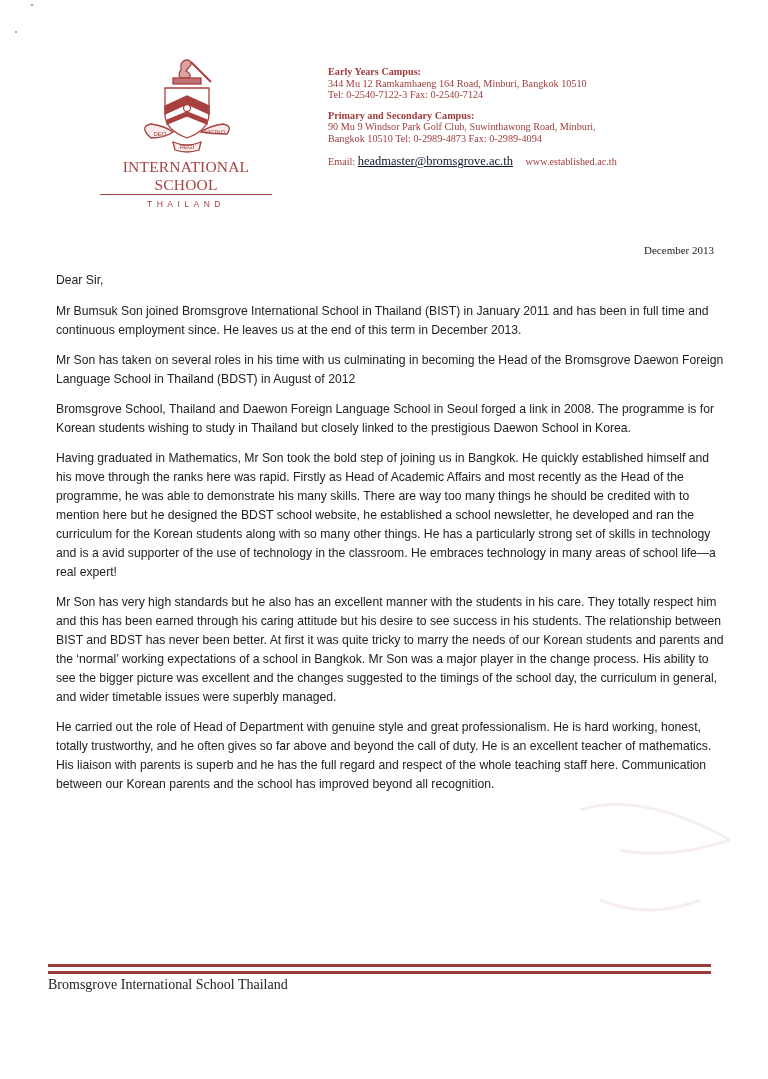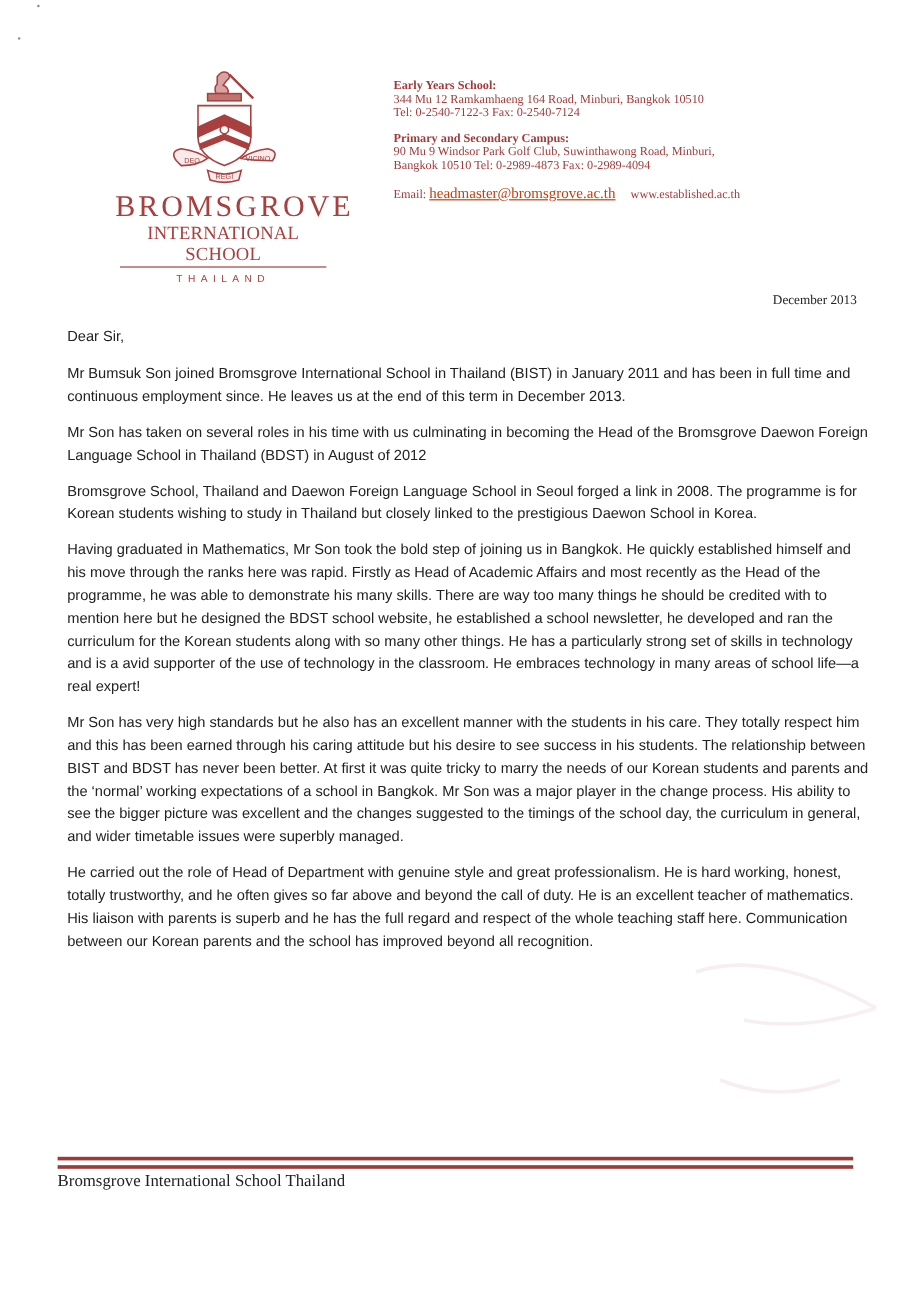--- a/index.html
+++ b/index.html
@@ -7,21 +7,21 @@
   .logo { position: absolute; left: 96px; top: 50px; width: 180px; text-align: center; }
   .crest { display: block; margin: 0 auto; }
   .school-name { font-family: "Liberation Serif", serif; color: #a8403f; font-size: 25px; letter-spacing: 2.5px; line-height: 26px; margin-top: 2px; }
   .school-sub { font-family: "Liberation Serif", serif; color: #a8403f; font-size: 15.5px; letter-spacing: 0.2px; line-height: 18px; border-bottom: 1.5px solid #a8403f; padding-bottom: 0; margin: 0 4px; }
   .school-country { font-family: "Liberation Sans", sans-serif; color: #a8403f; font-size: 8.5px; letter-spacing: 4.5px; margin-top: 4px; }
 
   .contact { position: absolute; left: 328px; top: 66px; width: 380px; font-family: "Liberation Serif", serif; color: #a23c3c; font-size: 10.2px; line-height: 11.5px; }
   .contact .heading { font-weight: bold; }
   .contact .block { margin-bottom: 9px; }
   .contact .email-row { margin-top: 12px; }
-  .contact a.email { color: #c2410c; text-decoration: underline; font-size: 12.5px; }
+  .contact a.email { color: #0f172a; text-decoration: underline; font-size: 12.5px; }
   .contact .web { margin-left: 10px; }
 
   .date { position: absolute; right: 54px; top: 244px; font-size: 11px; color: #222; font-family: Liberation Serif, serif; }
   .letter { position: absolute; left: 56px; top: 271px; width: 670px; font-size: 12.2px; line-height: 19px; color: #222; }
   .letter p { margin: 0 0 11px 0; }
   .salutation { margin-bottom: 12px !important; }
   .subject { font-weight: bold; margin-bottom: 11px !important; }
 
   .footer-rule { position: absolute; left: 48px; width: 663px; height: 3px; background: #9b3a3a; }
   .footer-rule.r1 { top: 964px; }
@@ -51,28 +51,27 @@
       <circle cx="76" cy="58" r="3.5" fill="#fff"></circle>
 
       <path d="M36 84 q-6 -8 4 -10 q14 2 22 8 q-8 6 -22 6 z" fill="#f8eaea"></path>
       <path d="M90 82 q8 -6 22 -8 q10 2 4 10 q-14 0 -26 -2 z" fill="#f8eaea"></path>
       <path d="M62 92 q14 6 28 0 l-2 8 q-12 4 -24 0 z" fill="#f8eaea"></path>
     </g>
     <text x="49" y="86" font-size="6" fill="#a8403f" font-family="Liberation Sans, sans-serif" text-anchor="middle">DEO</text>
     <text x="76" y="99" font-size="6" fill="#a8403f" font-family="Liberation Sans, sans-serif" text-anchor="middle">REGI</text>
     <text x="104" y="84" font-size="6" fill="#a8403f" font-family="Liberation Sans, sans-serif" text-anchor="middle">VICINO</text>
   </svg>
-  <div class="school-name">BROMSGROVE</div>
   <div class="school-sub">INTERNATIONAL SCHOOL</div>
   <div class="school-country">THAILAND</div>
 </div>
 
 <div class="contact">
   <div class="block">
-    <div class="heading">Early Years School:</div>
+    <div class="heading">Early Years Campus:</div>
     <div>344 Mu 12 Ramkamhaeng 164 Road, Minburi, Bangkok 10510</div>
     <div>Tel:  0-2540-7122-3 Fax: 0-2540-7124</div>
   </div>
   <div class="block">
     <div class="heading">Primary and Secondary Campus:</div>
     <div>90 Mu 9 Windsor Park Golf Club, Suwinthawong Road, Minburi,</div>
     <div>Bangkok 10510 Tel: 0-2989-4873 Fax: 0-2989-4094</div>
   </div>
   <div class="email-row">
     <span>Email:</span>

